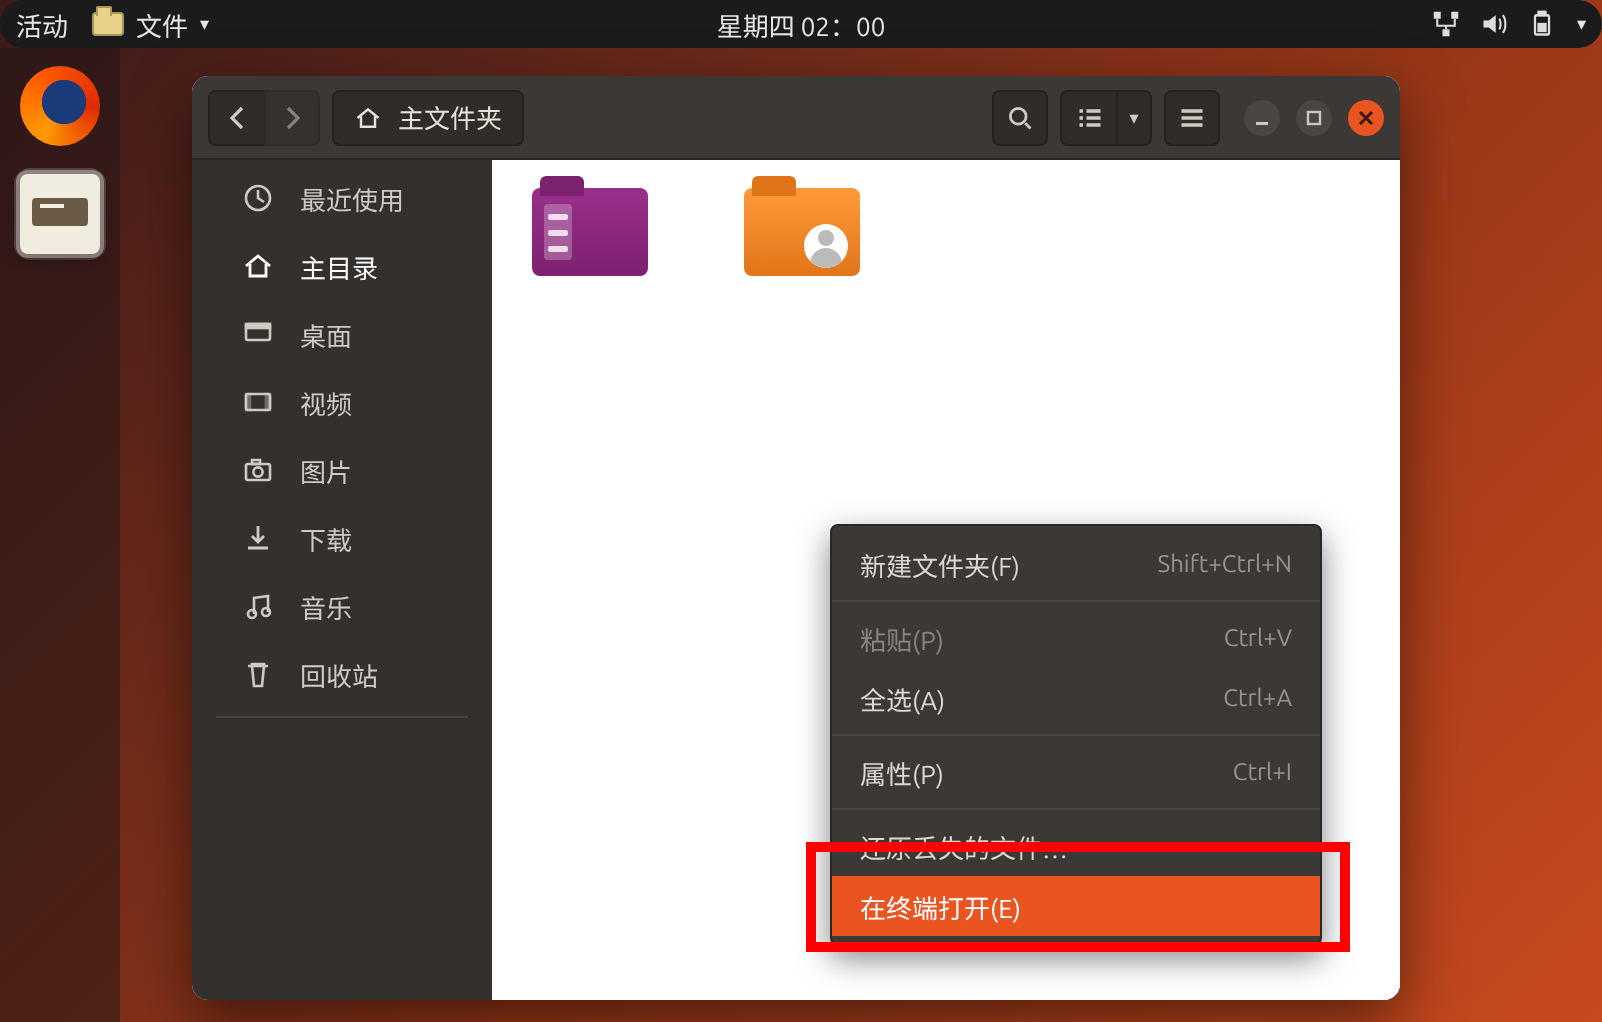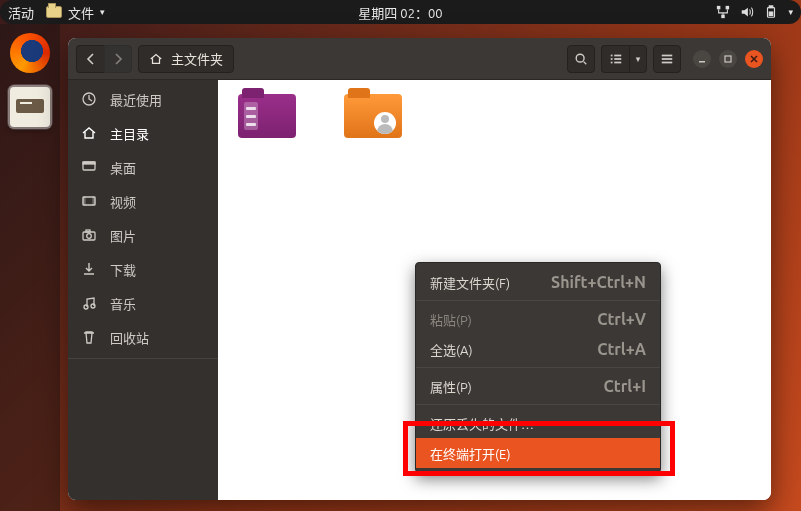--- a/index.html
+++ b/index.html
@@ -50,22 +50,22 @@
     width: 40px; height: 40px; background: #f0ece0; border-radius: 4px; position: relative;
     box-shadow: 0 0 0 2px rgba(255,255,255,0.35), 0 3px 6px rgba(0,0,0,0.4);
   }
   .files-icon::before { content:""; position:absolute; top:12px; left:6px; right:6px; height:14px; background:#6b5a45; border-radius:2px; }
   .files-icon::after { content:""; position:absolute; top:15px; left:10px; width:12px; height:2px; background:#f0ece0; }
   .active-launcher { background: rgba(255,255,255,0.18); }
 
   
   .window {
     position: absolute;
-    left: 68px; top: 38px;
-    width: 703px; height: 462px;
+    left: 96px; top: 38px;
+    width: 604px; height: 462px;
     background: #ffffff;
     border-radius: 8px;
     box-shadow: 0 12px 30px rgba(0,0,0,0.5);
     overflow: hidden;
     display: flex; flex-direction: column;
   }
   .headerbar {
     height: 42px;
     background: #3b3836;
     display: flex; align-items: center;
@@ -87,21 +87,21 @@
     flex: 0 0 auto;
   }
   .spacer { flex: 1; }
   .win-controls { display:flex; gap:8px; margin-left:6px; }
   .wc { width:18px; height:18px; border-radius:50%; background:#4a4642; display:flex; align-items:center; justify-content:center; font-size:10px; color:#ccc7bf;}
   .wc.close { background:#e95420; color:#3a1a10;}
 
   .body { flex:1; display:flex; min-height:0; }
   .sidebar {
     width: 150px; background:#33302e; color:#cfcac4;
-    display:flex; flex-direction:column; padding: 2px 0;
+    display:flex; flex-direction:column; padding: 2px 12px;
   }
   .side-item {
     height: 34px; display:flex; align-items:center; gap:12px;
     padding: 0 12px; cursor:pointer;
   }
   .side-item.active { color:#ffffff; }
   .side-item .ic { width:18px; display:flex; justify-content:center; color:inherit; }
   .side-sep { height:1px; background:#444; margin:4px 0; }
 
   .content {
@@ -125,21 +125,21 @@
   .context-menu {
     position:absolute; left:415px; top:262px;
     width: 246px;
     background:#3b3836; border:1px solid #2a2826; border-radius:4px;
     box-shadow: 0 6px 16px rgba(0,0,0,0.5);
     padding: 4px 0;
     color:#dcd7cf; font-size:13px;
   }
   .menu-row { height:30px; display:flex; align-items:center; justify-content:space-between; padding:0 14px;text-align:center; }
   .menu-row.disabled { color:#8a857d; }
-  .menu-row .accel { color:#9a958d; font-size:16px;font-weight:bold; }
+  .menu-row .accel { color:#9a958d; font-size:12px; }
   .menu-row.hover { background:#e95420; color:#fff; }
   .menu-row.hover .accel { color:#ffe3d5; }
   .menu-sep { height:1px; background:#4a4642; margin:3px 0; }
 
   .highlight-box {
     position:absolute; left:403px; top:421px; width:272px; height:55px;
     border:5px solid #ff0000;
     pointer-events:none;
   }
 

